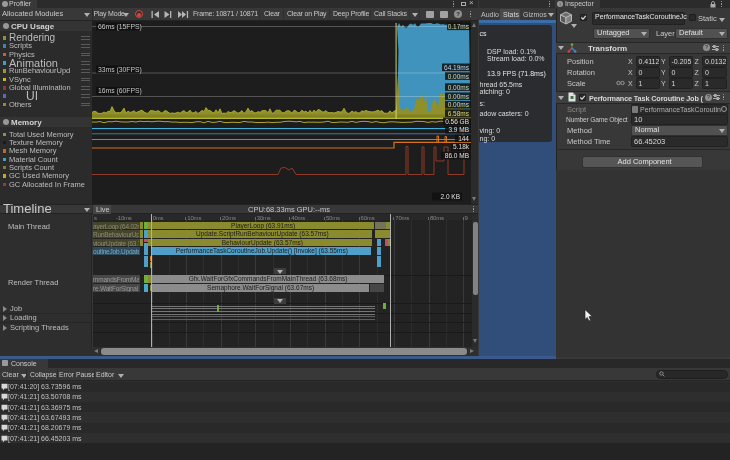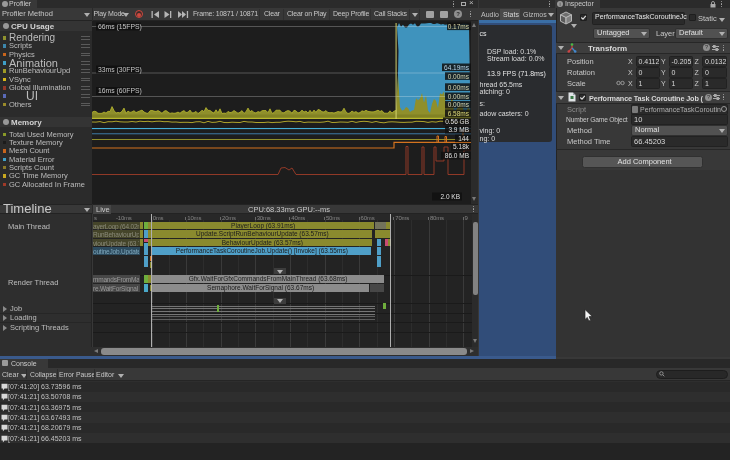--- a/index.html
+++ b/index.html
@@ -13,21 +13,21 @@
 <div class="a" style="left:0px;top:0px;width:478px;height:8px;background:#2b2b2b;"></div>
 <div class="a" style="left:0px;top:0px;width:37px;height:8px;background:#383838;"></div>
 <div class="ts" style="left:9px;top:0px;font-size:7px;color:#cccccc;line-height:8px;">Profiler</div>
 <div class="a" style="left:2px;top:1px;width:6px;height:6px;border-radius:3px;background:#9a9a9a;"></div>
 <div class="a" style="left:452.5px;top:1.0px;width:1.4px;height:1.4px;border-radius:50%;background:#aaaaaa;"></div>
 <div class="a" style="left:452.5px;top:3.4px;width:1.4px;height:1.4px;border-radius:50%;background:#aaaaaa;"></div>
 <div class="a" style="left:452.5px;top:5.8px;width:1.4px;height:1.4px;border-radius:50%;background:#aaaaaa;"></div>
 <div class="a" style="left:461px;top:2px;width:5px;height:4px;border:1px solid #aaa;"></div>
 <div class="ts" style="left:469px;top:-1px;font-size:8px;color:#bbb;">×</div>
 <div class="a" style="left:0px;top:8px;width:478px;height:13px;background:#383838;border-bottom:1px solid #232323;"></div>
-<div class="ts" style="left:2px;top:10px;font-size:7.5px;color:#c8c8c8;">Profiler Method</div>
+<div class="ts" style="left:2px;top:10px;font-size:7.5px;color:#c8c8c8;">Allocated Modules</div>
 <div class="tri-d a" style="left:84px;top:13px;"></div>
 <div class="a" style="left:92px;top:8px;width:1px;height:13px;background:#2a2a2a;"></div>
 <div class="ts" style="left:93.5px;top:10px;font-size:7px;letter-spacing:-0.2px;color:#c8c8c8;">Play Mode</div>
 <div class="tri-d a" style="left:123px;top:12.5px;"></div>
 <div class="a" style="left:134.5px;top:10px;width:8px;height:8px;border-radius:4px;border:1.5px solid #d04a40;background:#402a28;"></div>
 <div class="a" style="left:137.3px;top:12.8px;width:3.8px;height:3.8px;border-radius:2px;background:#d04a40;"></div>
 <svg class="a" style="left:151px;top:10px;" width="40" height="9" viewBox="0 0 40 9">
     <g fill="#b5b5b5">
       <rect x="0.5" y="1" width="1.3" height="7"></rect>
       <path d="M8 1 L3 4.5 L8 8 Z"></path>
@@ -97,27 +97,27 @@
 <div class="a" style="left:81px;top:102.79999999999998px;width:9px;height:1px;background:#5a5a5a;"></div>
 <div class="a" style="left:81px;top:105.29999999999998px;width:9px;height:1px;background:#5a5a5a;"></div>
 <div class="a" style="left:0px;top:117px;width:92px;height:9.5px;background:#343434;"></div>
 <div class="t" style="left:11px;top:118px;font-size:8px;font-weight:bold;color:#d2d2d2;">Memory</div>
 <div class="a" style="left:3px;top:119px;width:6px;height:6px;border-radius:3px;background:#989898;"></div>
 <div class="a" style="left:2.5px;top:132.5px;width:3.5px;height:3.5px;background:#8a9a28;"></div>
 <div class="ts" style="left:9px;top:130.5px;font-size:7.5px;color:#bdbdbd;">Total Used Memory</div>
 <div class="a" style="left:2.5px;top:140.85px;width:3.5px;height:3.5px;background:#1b1b1b;"></div>
 <div class="ts" style="left:9px;top:138.85px;font-size:7.5px;color:#bdbdbd;">Texture Memory</div>
 <div class="a" style="left:2.5px;top:149.2px;width:3.5px;height:3.5px;background:#c8651c;"></div>
-<div class="ts" style="left:9px;top:147.2px;font-size:7.5px;color:#bdbdbd;">Mesh Count</div>
+<div class="ts" style="left:9px;top:147.2px;font-size:7.5px;color:#bdbdbd;">Mesh Memory</div>
 <div class="a" style="left:2.5px;top:157.54999999999998px;width:3.5px;height:3.5px;background:#3fa0c8;"></div>
-<div class="ts" style="left:9px;top:155.54999999999998px;font-size:7.5px;color:#bdbdbd;">Material Error</div>
+<div class="ts" style="left:9px;top:155.54999999999998px;font-size:7.5px;color:#bdbdbd;">Material Count</div>
 <div class="a" style="left:2.5px;top:165.89999999999998px;width:3.5px;height:3.5px;background:#8a7a2a;"></div>
 <div class="ts" style="left:9px;top:163.89999999999998px;font-size:7.5px;color:#bdbdbd;">Scripts Count</div>
 <div class="a" style="left:2.5px;top:174.24999999999997px;width:3.5px;height:3.5px;background:#c8a820;"></div>
-<div class="ts" style="left:9px;top:172.24999999999997px;font-size:7.5px;color:#bdbdbd;">GC Time Memory</div>
+<div class="ts" style="left:9px;top:172.24999999999997px;font-size:7.5px;color:#bdbdbd;">GC Used Memory</div>
 <div class="a" style="left:2.5px;top:182.59999999999997px;width:3.5px;height:3.5px;background:#a03a28;"></div>
 <div class="ts" style="left:9px;top:180.59999999999997px;font-size:7.5px;color:#bdbdbd;">GC Allocated In Frame</div>
 <svg class="a" style="left:92px;top:21px;" width="379" height="183" viewBox="0 0 379 183">
     <rect x="0" y="0" width="379" height="183" fill="#1d1d1d"></rect>
     <path d="M305.0,98.0 L306.5,30 L305.0,6.3 L307.0,2.1 L309.0,5.8 L311.0,3.7 L313.0,6.4 L315.0,6.5 L317.0,3.6 L319.0,2.6 L321.0,3.7 L323.0,2.2 L325.0,5.4 L327.0,5.3 L329.0,2.4 L331.0,2.5 L333.0,2.5 L335.0,2.3 L337.0,2.0 L339.0,2.0 L341.0,3.0 L343.0,2.9 L345.0,2.2 L347.0,2.8 L349.0,3.5 L351.0,2.9 L353.0,3.8 L355.0,3.5 L357.0,3.1 L359.0,5.6 L361.0,5.2 L363.0,3.3 L365.0,5.3 L367.0,3.5 L369.0,3.2 L371.0,2.4 L373.0,2.8 L375.0,2.8 L377.0,3.7 L378.5,98.0 Z" fill="#3f93bd"></path>
     <path d="M0,98.0 L0.0,91.4 L2.0,90.2 L4.0,90.6 L6.0,92.3 L8.0,92.4 L10.0,92.3 L12.0,91.0 L14.0,92.1 L16.0,90.3 L18.0,90.5 L20.0,85.6 L22.0,89.5 L24.0,92.0 L26.0,91.4 L28.0,91.9 L30.0,90.3 L32.0,87.1 L34.0,92.3 L36.0,90.1 L38.0,91.4 L40.0,90.9 L42.0,89.7 L44.0,91.6 L46.0,90.7 L48.0,89.9 L50.0,89.1 L52.0,91.0 L54.0,92.0 L56.0,92.4 L58.0,89.8 L60.0,89.4 L62.0,90.1 L64.0,90.5 L66.0,89.6 L68.0,90.8 L70.0,92.3 L72.0,90.2 L74.0,89.6 L76.0,91.1 L78.0,92.4 L80.0,91.9 L82.0,92.3 L84.0,92.0 L86.0,91.1 L88.0,92.2 L90.0,90.6 L92.0,89.6 L94.0,91.5 L96.0,91.2 L98.0,89.1 L100.0,91.9 L102.0,91.7 L104.0,90.4 L106.0,92.5 L108.0,91.2 L110.0,89.2 L112.0,90.7 L114.0,86.6 L116.0,89.4 L118.0,89.4 L120.0,91.1 L122.0,92.1 L124.0,88.8 L126.0,91.8 L128.0,87.8 L130.0,92.5 L132.0,92.1 L134.0,92.4 L136.0,90.4 L138.0,91.6 L140.0,91.2 L142.0,89.5 L144.0,90.9 L146.0,92.2 L148.0,91.3 L150.0,89.6 L152.0,92.4 L154.0,90.7 L156.0,87.1 L158.0,90.7 L160.0,89.5 L162.0,91.6 L164.0,91.9 L166.0,90.6 L168.0,91.3 L170.0,89.7 L172.0,89.5 L174.0,89.6 L176.0,91.7 L178.0,87.8 L180.0,92.4 L182.0,91.6 L184.0,89.2 L186.0,89.2 L188.0,89.2 L190.0,91.7 L192.0,91.8 L194.0,90.3 L196.0,89.6 L198.0,90.2 L200.0,92.2 L202.0,89.3 L204.0,89.9 L206.0,91.9 L208.0,91.3 L210.0,89.1 L212.0,91.1 L214.0,90.0 L216.0,92.1 L218.0,89.3 L220.0,92.0 L222.0,89.1 L224.0,91.3 L226.0,88.5 L228.0,89.1 L230.0,90.7 L232.0,91.0 L234.0,89.6 L236.0,91.6 L238.0,91.7 L240.0,91.6 L242.0,92.0 L244.0,91.3 L246.0,90.5 L248.0,91.0 L250.0,90.7 L252.0,87.2 L254.0,91.0 L256.0,92.5 L258.0,91.9 L260.0,90.0 L262.0,91.4 L264.0,90.6 L266.0,92.1 L268.0,91.6 L270.0,89.8 L272.0,90.5 L274.0,89.3 L276.0,90.4 L278.0,90.7 L280.0,90.9 L282.0,90.8 L284.0,90.1 L286.0,89.2 L288.0,90.5 L290.0,89.6 L292.0,92.1 L294.0,92.2 L296.0,92.2 L298.0,89.8 L300.0,92.0 L302.0,90.2 L304.0,89.4 L306.0,53.4 L308.0,86.3 L310.0,89.6 L312.0,89.1 L314.0,86.1 L316.0,87.0 L318.0,91.0 L320.0,89.4 L322.0,88.9 L324.0,77.3 L326.0,79.3 L328.0,77.5 L330.0,71.9 L332.0,81.7 L334.0,74.2 L336.0,89.4 L338.0,91.9 L340.0,82.7 L342.0,78.0 L344.0,79.8 L346.0,87.0 L348.0,72.2 L350.0,73.4 L352.0,70.5 L354.0,84.3 L356.0,81.8 L358.0,85.4 L360.0,73.5 L362.0,90.4 L364.0,89.0 L366.0,86.6 L368.0,82.7 L370.0,83.4 L372.0,90.4 L374.0,91.1 L376.0,86.5 L378.0,88.6 L378.5,98.0 Z" fill="#8f8f2b"></path>
     <rect x="0" y="93.5" width="379" height="4.5" fill="#78781f" opacity="0.55"></rect>
     <path d="M0,91.4 L0.0,91.4 L2.0,90.2 L4.0,90.6 L6.0,92.3 L8.0,92.4 L10.0,92.3 L12.0,91.0 L14.0,92.1 L16.0,90.3 L18.0,90.5 L20.0,85.6 L22.0,89.5 L24.0,92.0 L26.0,91.4 L28.0,91.9 L30.0,90.3 L32.0,87.1 L34.0,92.3 L36.0,90.1 L38.0,91.4 L40.0,90.9 L42.0,89.7 L44.0,91.6 L46.0,90.7 L48.0,89.9 L50.0,89.1 L52.0,91.0 L54.0,92.0 L56.0,92.4 L58.0,89.8 L60.0,89.4 L62.0,90.1 L64.0,90.5 L66.0,89.6 L68.0,90.8 L70.0,92.3 L72.0,90.2 L74.0,89.6 L76.0,91.1 L78.0,92.4 L80.0,91.9 L82.0,92.3 L84.0,92.0 L86.0,91.1 L88.0,92.2 L90.0,90.6 L92.0,89.6 L94.0,91.5 L96.0,91.2 L98.0,89.1 L100.0,91.9 L102.0,91.7 L104.0,90.4 L106.0,92.5 L108.0,91.2 L110.0,89.2 L112.0,90.7 L114.0,86.6 L116.0,89.4 L118.0,89.4 L120.0,91.1 L122.0,92.1 L124.0,88.8 L126.0,91.8 L128.0,87.8 L130.0,92.5 L132.0,92.1 L134.0,92.4 L136.0,90.4 L138.0,91.6 L140.0,91.2 L142.0,89.5 L144.0,90.9 L146.0,92.2 L148.0,91.3 L150.0,89.6 L152.0,92.4 L154.0,90.7 L156.0,87.1 L158.0,90.7 L160.0,89.5 L162.0,91.6 L164.0,91.9 L166.0,90.6 L168.0,91.3 L170.0,89.7 L172.0,89.5 L174.0,89.6 L176.0,91.7 L178.0,87.8 L180.0,92.4 L182.0,91.6 L184.0,89.2 L186.0,89.2 L188.0,89.2 L190.0,91.7 L192.0,91.8 L194.0,90.3 L196.0,89.6 L198.0,90.2 L200.0,92.2 L202.0,89.3 L204.0,89.9 L206.0,91.9 L208.0,91.3 L210.0,89.1 L212.0,91.1 L214.0,90.0 L216.0,92.1 L218.0,89.3 L220.0,92.0 L222.0,89.1 L224.0,91.3 L226.0,88.5 L228.0,89.1 L230.0,90.7 L232.0,91.0 L234.0,89.6 L236.0,91.6 L238.0,91.7 L240.0,91.6 L242.0,92.0 L244.0,91.3 L246.0,90.5 L248.0,91.0 L250.0,90.7 L252.0,87.2 L254.0,91.0 L256.0,92.5 L258.0,91.9 L260.0,90.0 L262.0,91.4 L264.0,90.6 L266.0,92.1 L268.0,91.6 L270.0,89.8 L272.0,90.5 L274.0,89.3 L276.0,90.4 L278.0,90.7 L280.0,90.9 L282.0,90.8 L284.0,90.1 L286.0,89.2 L288.0,90.5 L290.0,89.6 L292.0,92.1 L294.0,92.2 L296.0,92.2 L298.0,89.8 L300.0,92.0 L302.0,90.2 L304.0,89.4" stroke="#b9b92f" stroke-width="0.8" fill="none"></path>
     <rect x="0" y="96.8" width="379" height="1.2" fill="#b9b92f"></rect>
     <rect x="0" y="5" width="379" height="1" fill="#ffffff" opacity="0.25"></rect>

